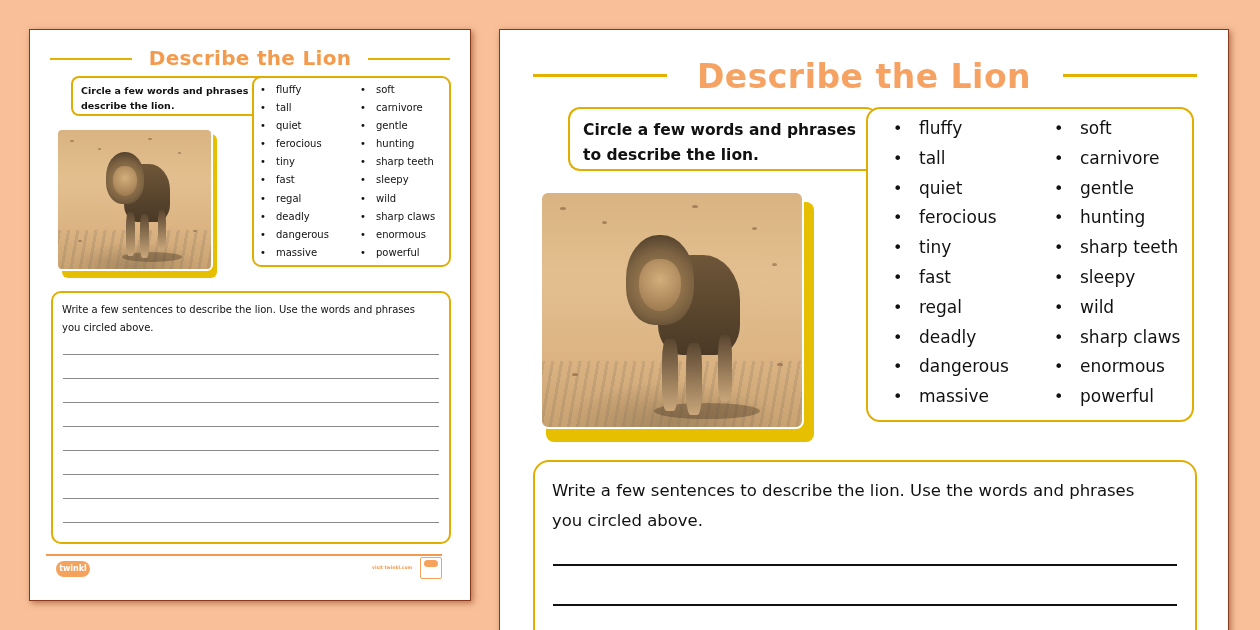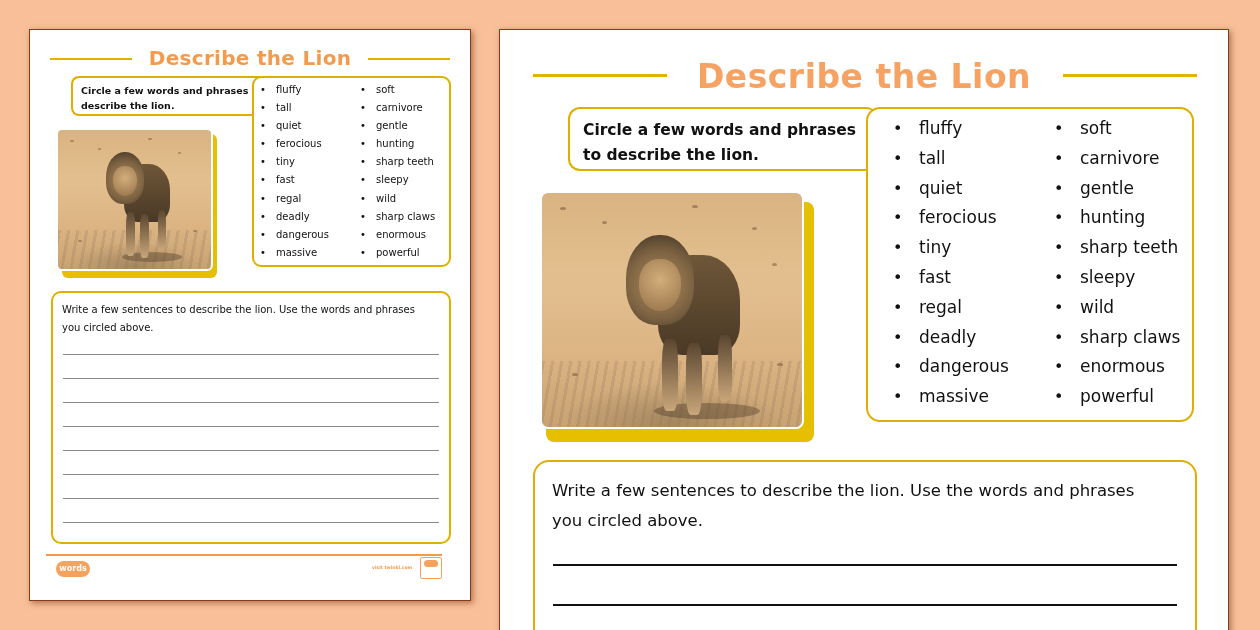--- a/index.html
+++ b/index.html
@@ -181,21 +181,21 @@
     <div class="line" style="top:85px"></div>
     <div class="line" style="top:109px"></div>
     <div class="line" style="top:133px"></div>
     <div class="line" style="top:157px"></div>
     <div class="line" style="top:181px"></div>
     <div class="line" style="top:205px"></div>
     <div class="line" style="top:229px"></div>
   </div>
 
   <div class="footer-rule"></div>
-  <div class="logo">words</div>
+  <div class="logo">twinkl</div>
   <div class="visit">visit twinkl.com</div>
   <div class="badge">
       <div class="badge-cloud"></div>
     </div>
 </div>
 
 <div class="page" id="page-large">
   <div class="rule-l"></div>
   <div class="title">Describe the Lion</div>
   <div class="rule-r"></div>

